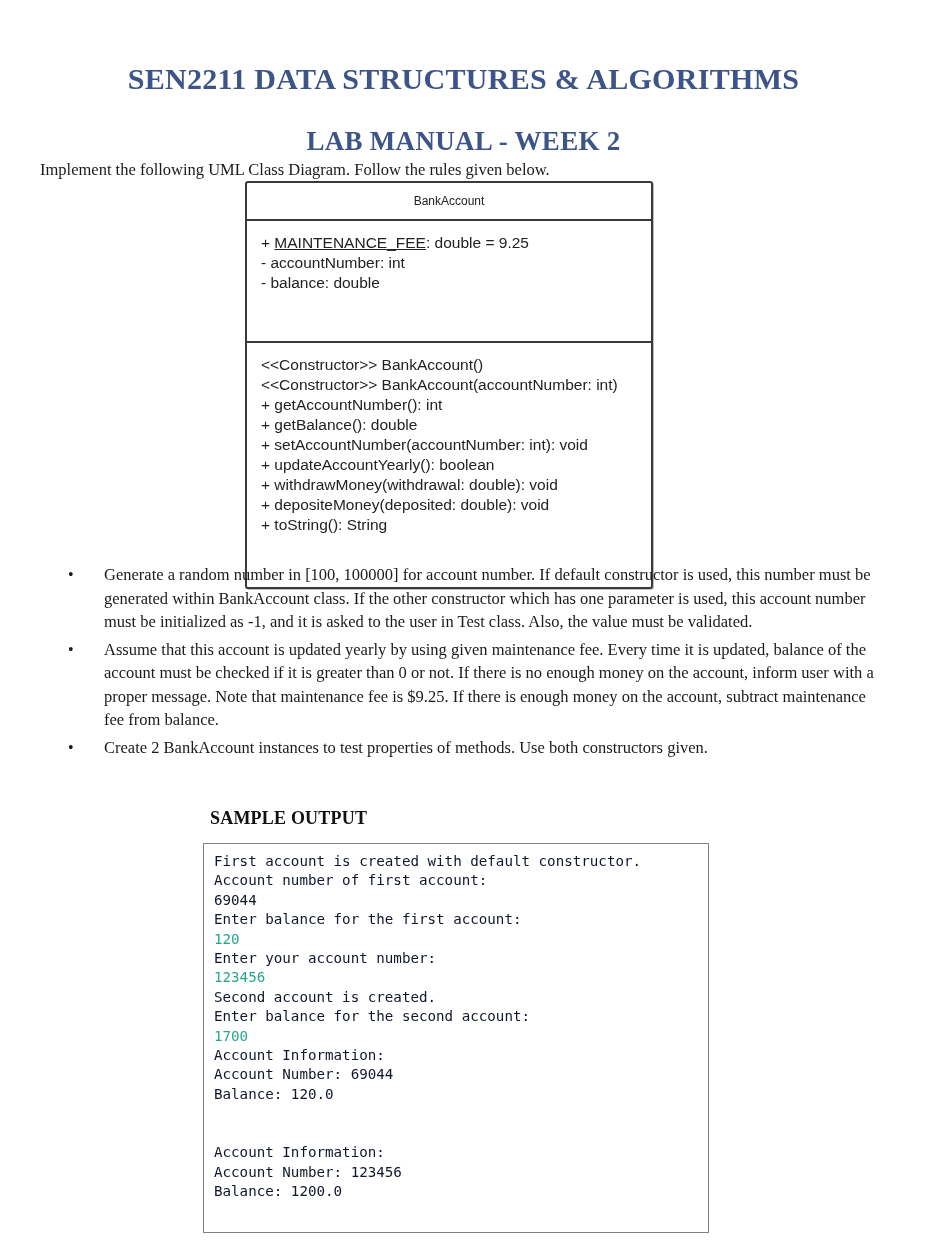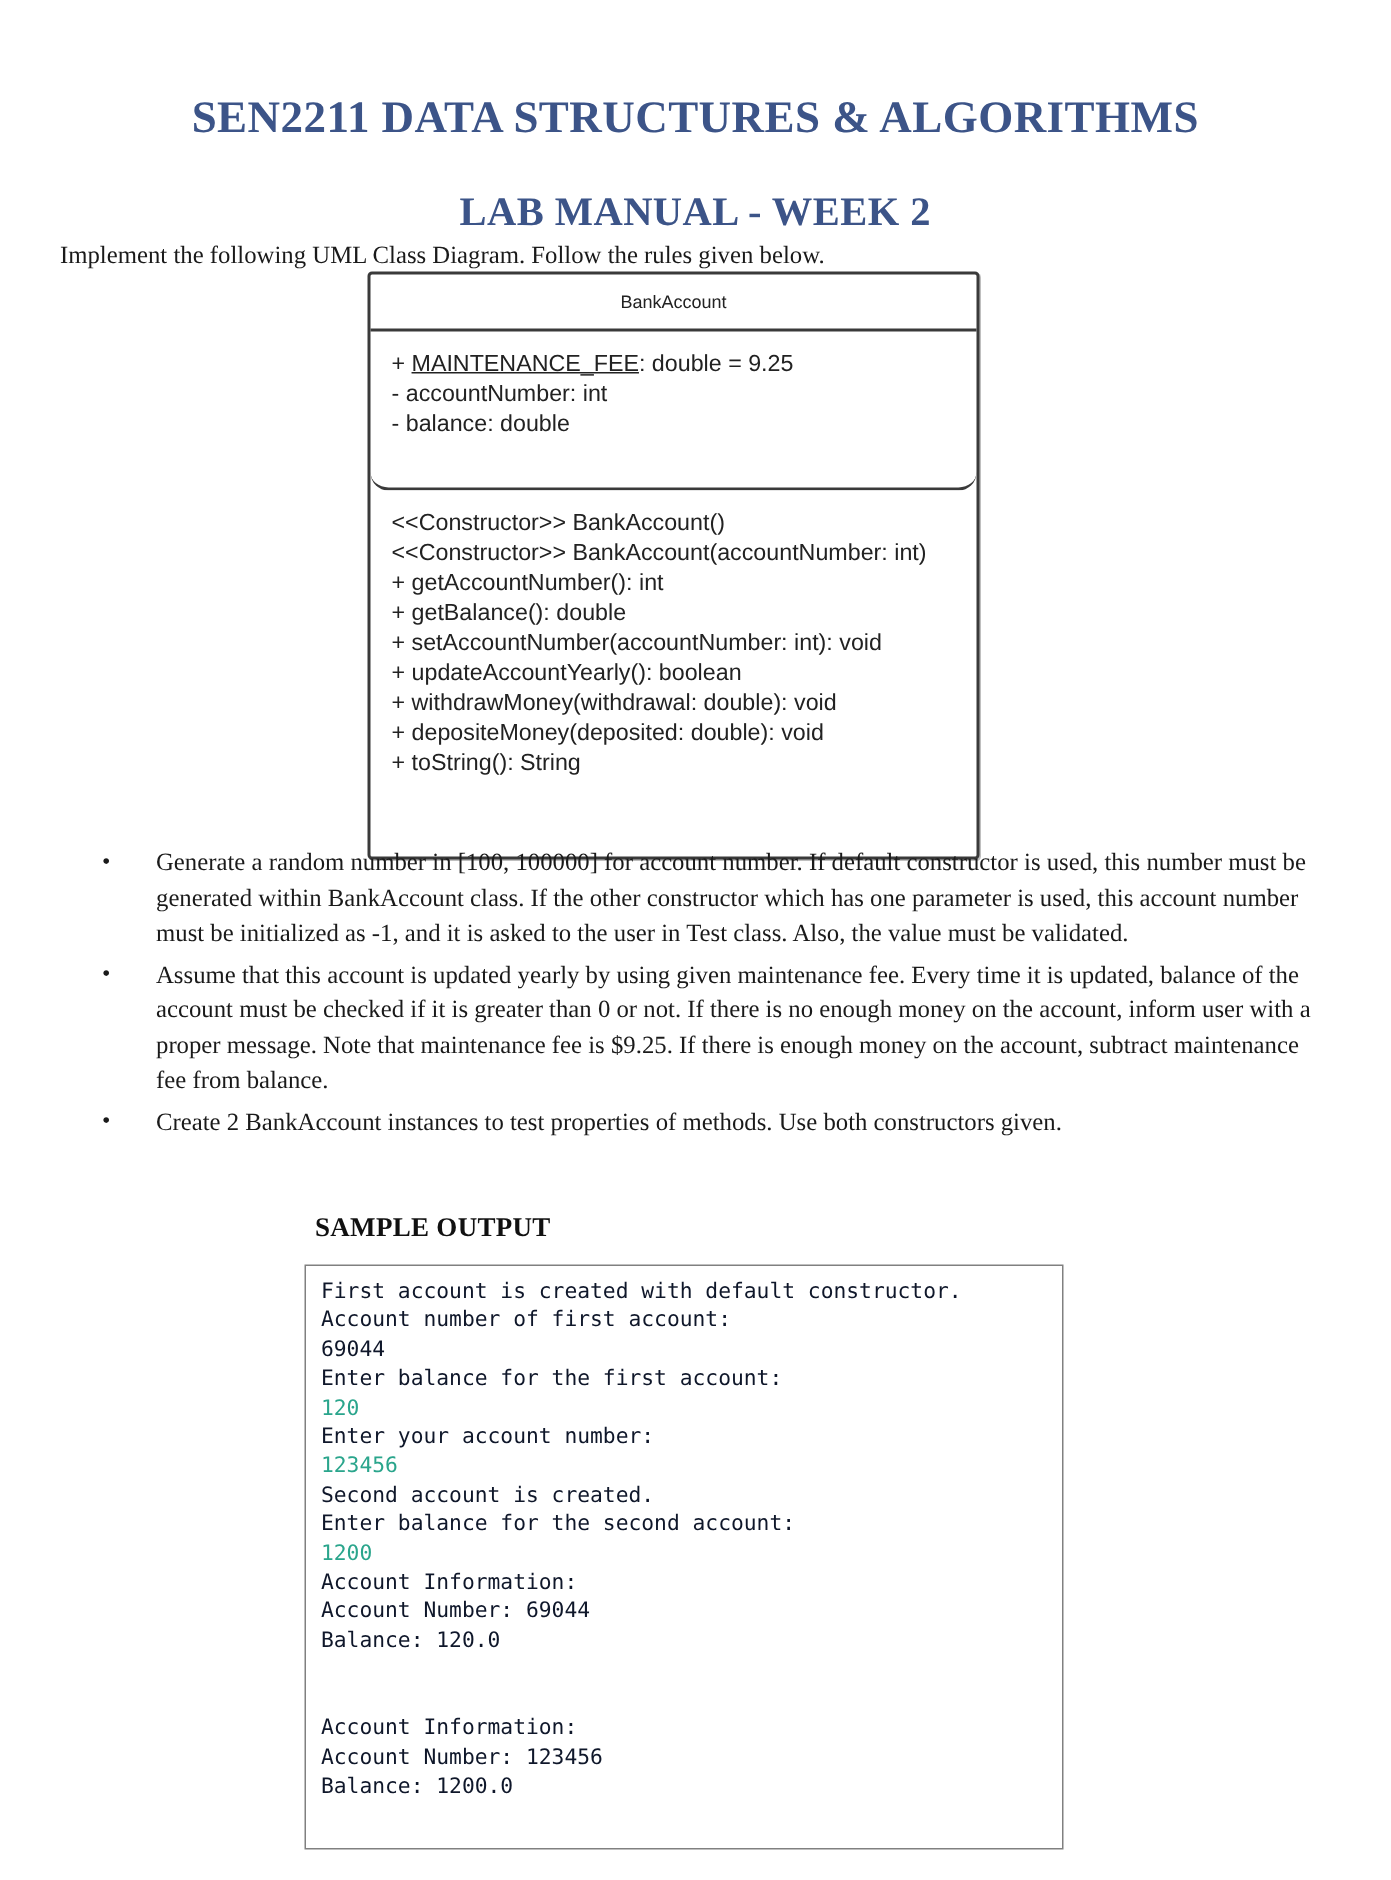--- a/index.html
+++ b/index.html
@@ -75,22 +75,21 @@
     font-size: 12px;
     color: #222;
     border-bottom: 2px solid #3a3a3a;
   }
   .uml-section {
     padding: 12px 0 12px 0;
   }
   .uml-attributes {
     border-bottom: 2px solid #3a3a3a;
     min-height: 74px;
-    padding-bottom: 18px;
-    border-radius: 12px;
+    padding-bottom: 34px;
   }
   .uml-methods {
     min-height: 210px;
     padding-bottom: 22px;
   }
   .uml-line {
     font-size: 15.5px;
     line-height: 20px;
     color: #222;
     padding: 0 0 0 14px;
@@ -204,21 +203,21 @@
   <div class="console-box">
       <div class="console-line">First account is created with default constructor.</div>
       <div class="console-line">Account number of first account:</div>
       <div class="console-line">69044</div>
       <div class="console-line">Enter balance for the first account:</div>
       <div class="console-line input">120</div>
       <div class="console-line">Enter your account number:</div>
       <div class="console-line input">123456</div>
       <div class="console-line">Second account is created.</div>
       <div class="console-line">Enter balance for the second account:</div>
-      <div class="console-line input">1200</div>
+      <div class="console-line input">1700</div>
       <div class="console-line">Account Information:</div>
       <div class="console-line">Account Number: 69044</div>
       <div class="console-line">Balance: 120.0</div>
       <div class="console-line blank">&nbsp;</div>
       <div class="console-line blank">&nbsp;</div>
       <div class="console-line">Account Information:</div>
       <div class="console-line">Account Number: 123456</div>
       <div class="console-line">Balance: 1200.0</div>
     </div>
 

